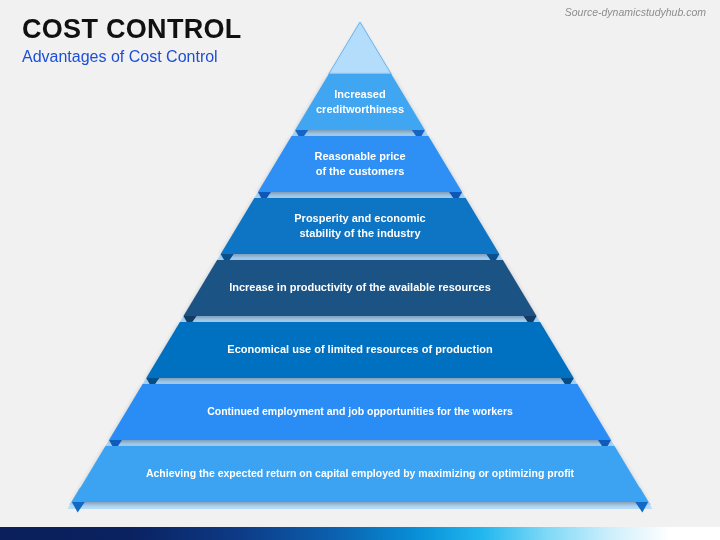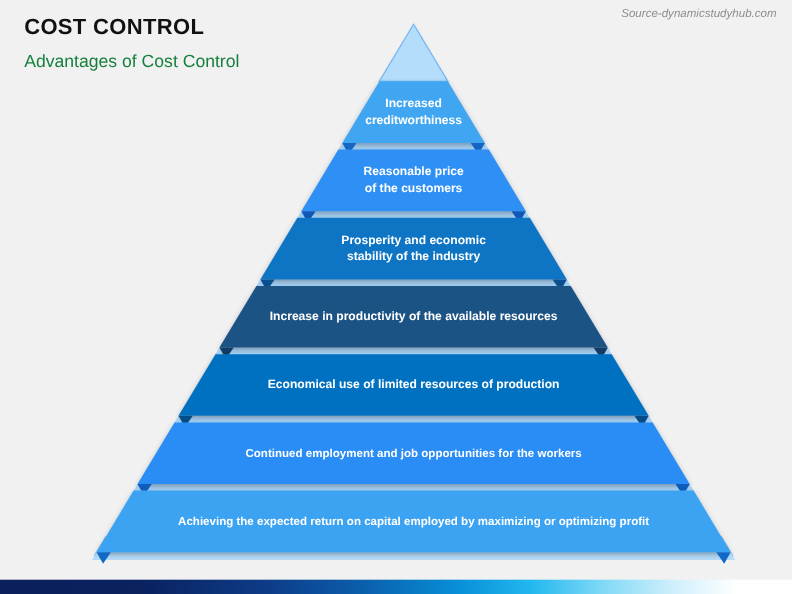--- a/index.html
+++ b/index.html
@@ -20,49 +20,49 @@
     left: 0; top: 0;
     width: 720px;
     height: 540px;
     background: #f1f1f1;
   }
   
   #title {
     position: absolute;
     left: 22px;
     top: 14px;
-    font-size: 20px;
+    font-size: 27px;
     font-weight: bold;
     color: #111111;
     letter-spacing: 0.3px;
     white-space: nowrap;
   }
   #subtitle {
     position: absolute;
     left: 22px;
     top: 48px;
     font-size: 16px;
     font-weight: normal;
-    color: #15803d;
+    color: #1d4ed8;
     white-space: nowrap;
   }
   #watermark {
     position: absolute;
     right: 14px;
     top: 6px;
     font-size: 10.5px;
     font-style: italic;
     font-weight: normal;
     color: #8d8d8d;
     white-space: nowrap;
   }
   
   #pyramid-wrap {
     position: absolute;
-    left: 16px;
+    left: 0;
     top: 0;
     width: 608px;
     height: 540px;
   }
   #pyramid-svg {
     display: block;
   }
   .tier-label {
     font-family: "Liberation Sans", sans-serif;
     font-size: 11px;

